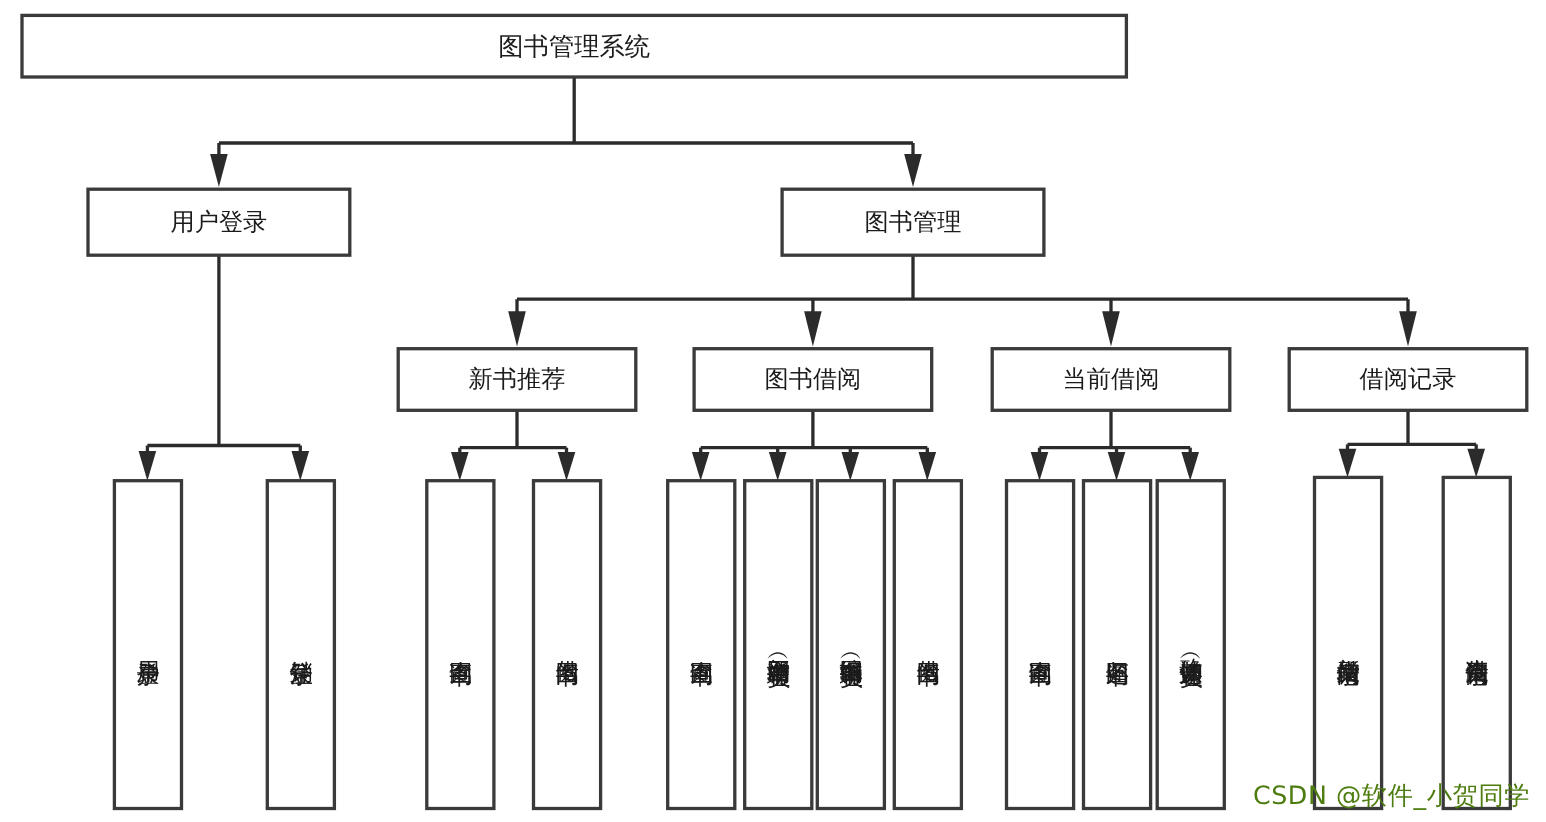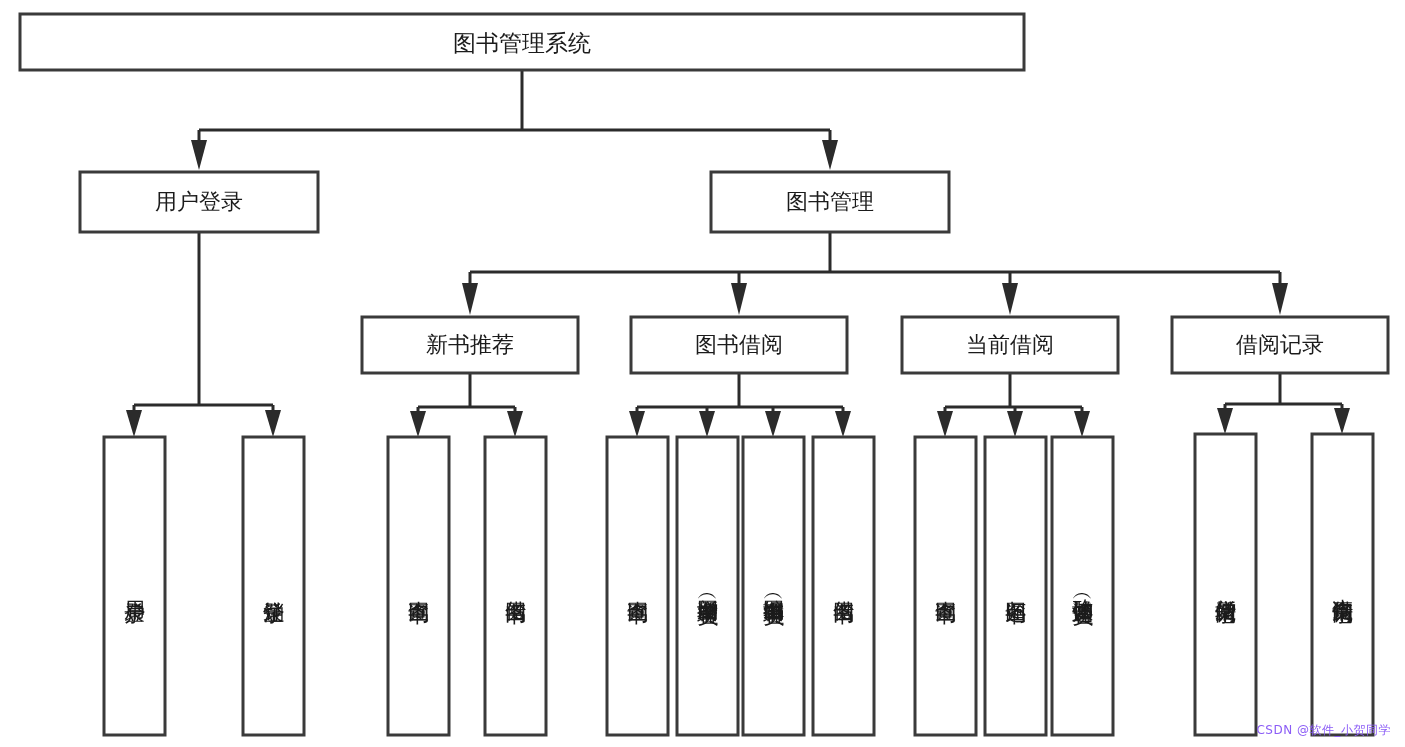--- a/index.html
+++ b/index.html
@@ -67,22 +67,22 @@
     letter-spacing: 1px;
     color: #1b1b1b;
     white-space: nowrap;
     text-align: center;
   }
   .watermark {
     position: absolute;
     right: 14px;
     bottom: 8px;
     font-family: "DejaVu Sans", "Liberation Sans", sans-serif;
-    font-size: 12px;
-    color: #8b5cf6;
+    font-size: 23px;
+    color: #4d7c0f;
     letter-spacing: 0.5px;
     white-space: nowrap;
   }
 </style>
 </head>
 <body>
 
 <div id="diagram-root">
 
   <svg class="tree" viewBox="0 0 1405 747" xmlns="http://www.w3.org/2000/svg">

